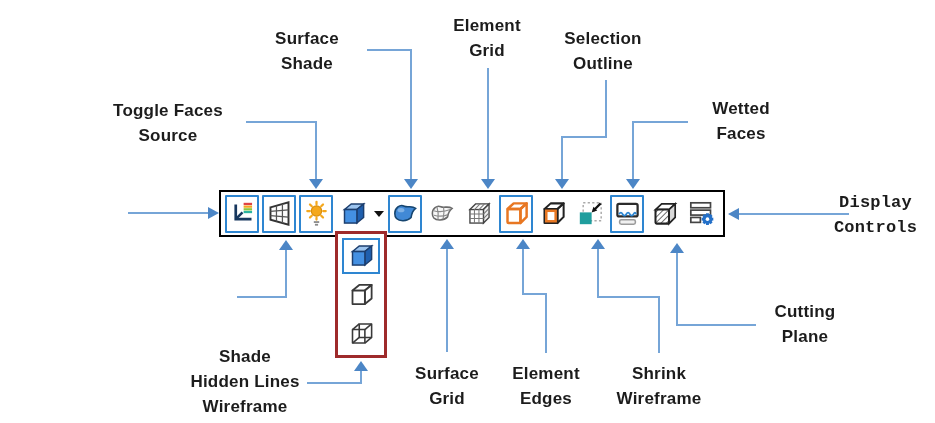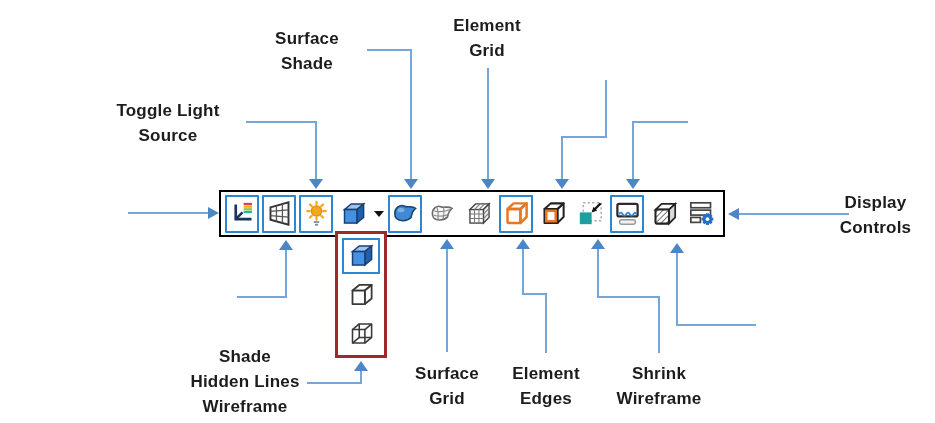--- a/index.html
+++ b/index.html
@@ -30,37 +30,43 @@
   .ditem{width:38px;height:36px;box-sizing:border-box;display:flex;align-items:center;justify-content:center;
          border:2px solid transparent;background:#fff;}
   .ditem.selected{border-color:#2e86d1;}
   svg{display:block;}
 </style>
 </head>
 <body>
 
 <div id="canvas">
 
-  <div class="label" style="left:93px;top:98px;width:150px;">Toggle Light
+  <div class="label" style="left:93px;top:98px;width:150px;">Toggle Faces
 Source</div>
   <div class="label" style="left:247px;top:26px;width:120px;">Surface
 Shade</div>
   <div class="label" style="left:427px;top:13px;width:120px;">Element
 Grid</div>
-  <div class="label" style="left:816px;top:190px;width:119px;">Display
+  <div class="label" style="left:538px;top:26px;width:130px;">Selection
+Outline</div>
+  <div class="label" style="left:681px;top:96px;width:120px;">Wetted
+Faces</div>
+  <div class="label" style="left:816px;top:190px;width:119px;font-family:Liberation Mono, monospace;">Display
 Controls</div>
   <div class="label" style="left:160px;top:344px;width:170px;">Shade
 Hidden Lines
 Wireframe</div>
   <div class="label" style="left:387px;top:361px;width:120px;">Surface
 Grid</div>
   <div class="label" style="left:486px;top:361px;width:120px;">Element
 Edges</div>
   <div class="label" style="left:594px;top:361px;width:130px;">Shrink
 Wireframe</div>
+  <div class="label" style="left:745px;top:299px;width:120px;">Cutting
+Plane</div>
 
   <div class="seg h" style="left:128px;top:212px;width:82px;"></div>
   <div class="ah right" style="left:208px;top:207px;"></div>
 
   <div class="seg h" style="left:246px;top:121px;width:71px;"></div>
   <div class="seg v" style="left:315px;top:121px;height:60px;"></div>
   <div class="ah down" style="left:309px;top:179px;"></div>
 
   <div class="seg h" style="left:367px;top:49px;width:45px;"></div>
   <div class="seg v" style="left:410px;top:49px;height:132px;"></div>

